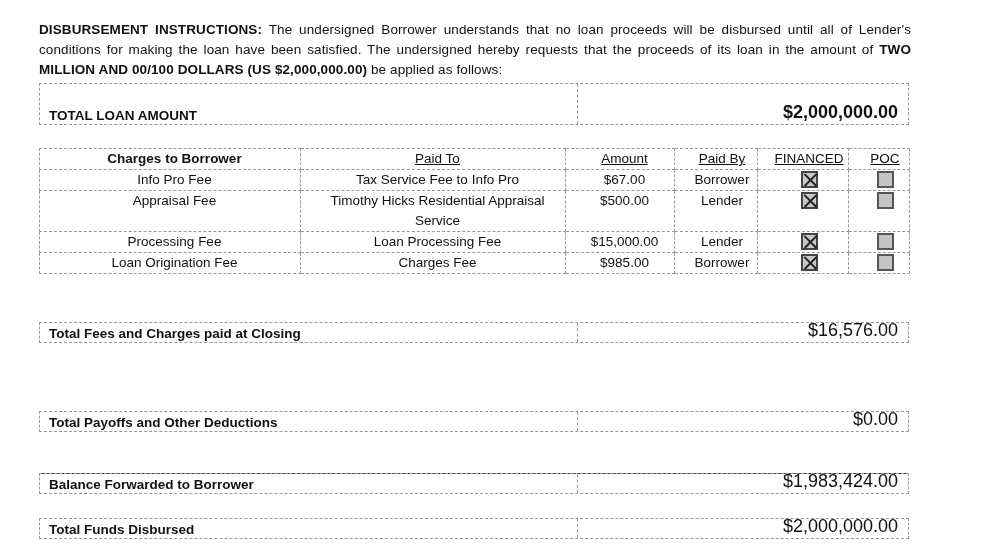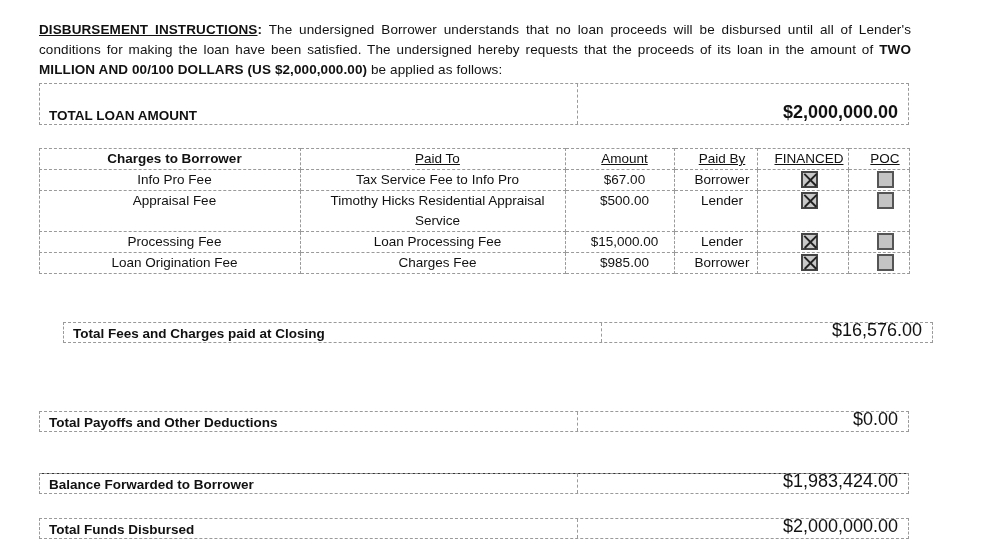--- a/index.html
+++ b/index.html
@@ -5,21 +5,21 @@
     html, body { margin: 0; padding: 0; background: #ffffff; }
     body {
       width: 988px; height: 548px; position: relative; overflow: hidden;
       font-family: "Liberation Sans", sans-serif; color: #111;
       font-size: 13.5px;
     }
     .para {
       position: absolute; left: 39px; top: 20px; width: 872px;
       line-height: 20px; text-align: justify; letter-spacing: 0.1px;
     }
-    .para .lead { font-weight: bold; text-decoration: underline; }
+    .para .lead { font-weight: bold; }
     .para .colon { font-weight: bold; }
     .para b { font-weight: bold; }
     .box {
       position: absolute; left: 39px; width: 870px;
       border: 1px dashed #9a9a9a; box-sizing: border-box;
     }
     .box .divider {
       position: absolute; top: 0; bottom: 0; left: 537px;
       border-left: 1px dashed #9a9a9a;
     }
@@ -117,21 +117,21 @@
     <td>Loan Origination Fee</td>
     <td>Charges Fee</td>
     <td>$985.00</td>
     <td class="center">Borrower</td>
     <td class="center"><span class="chk x"></span></td>
     <td class="center"><span class="chk plain"></span></td>
   </tr>
 </tbody>
   </table>
 
-<div class="box" style="top:322px;height:21px;margin-left:24px;">
+<div class="box" style="top:322px;height:21px;">
   <div class="divider"></div>
   <span class="lbl">Total Fees and Charges paid at Closing</span>
   <span class="val">$16,576.00</span>
 </div>
 
 <div class="box" style="top:411px;height:21px;">
   <div class="divider"></div>
   <span class="lbl">Total Payoffs and Other Deductions</span>
   <span class="val">$0.00</span>
 </div>

